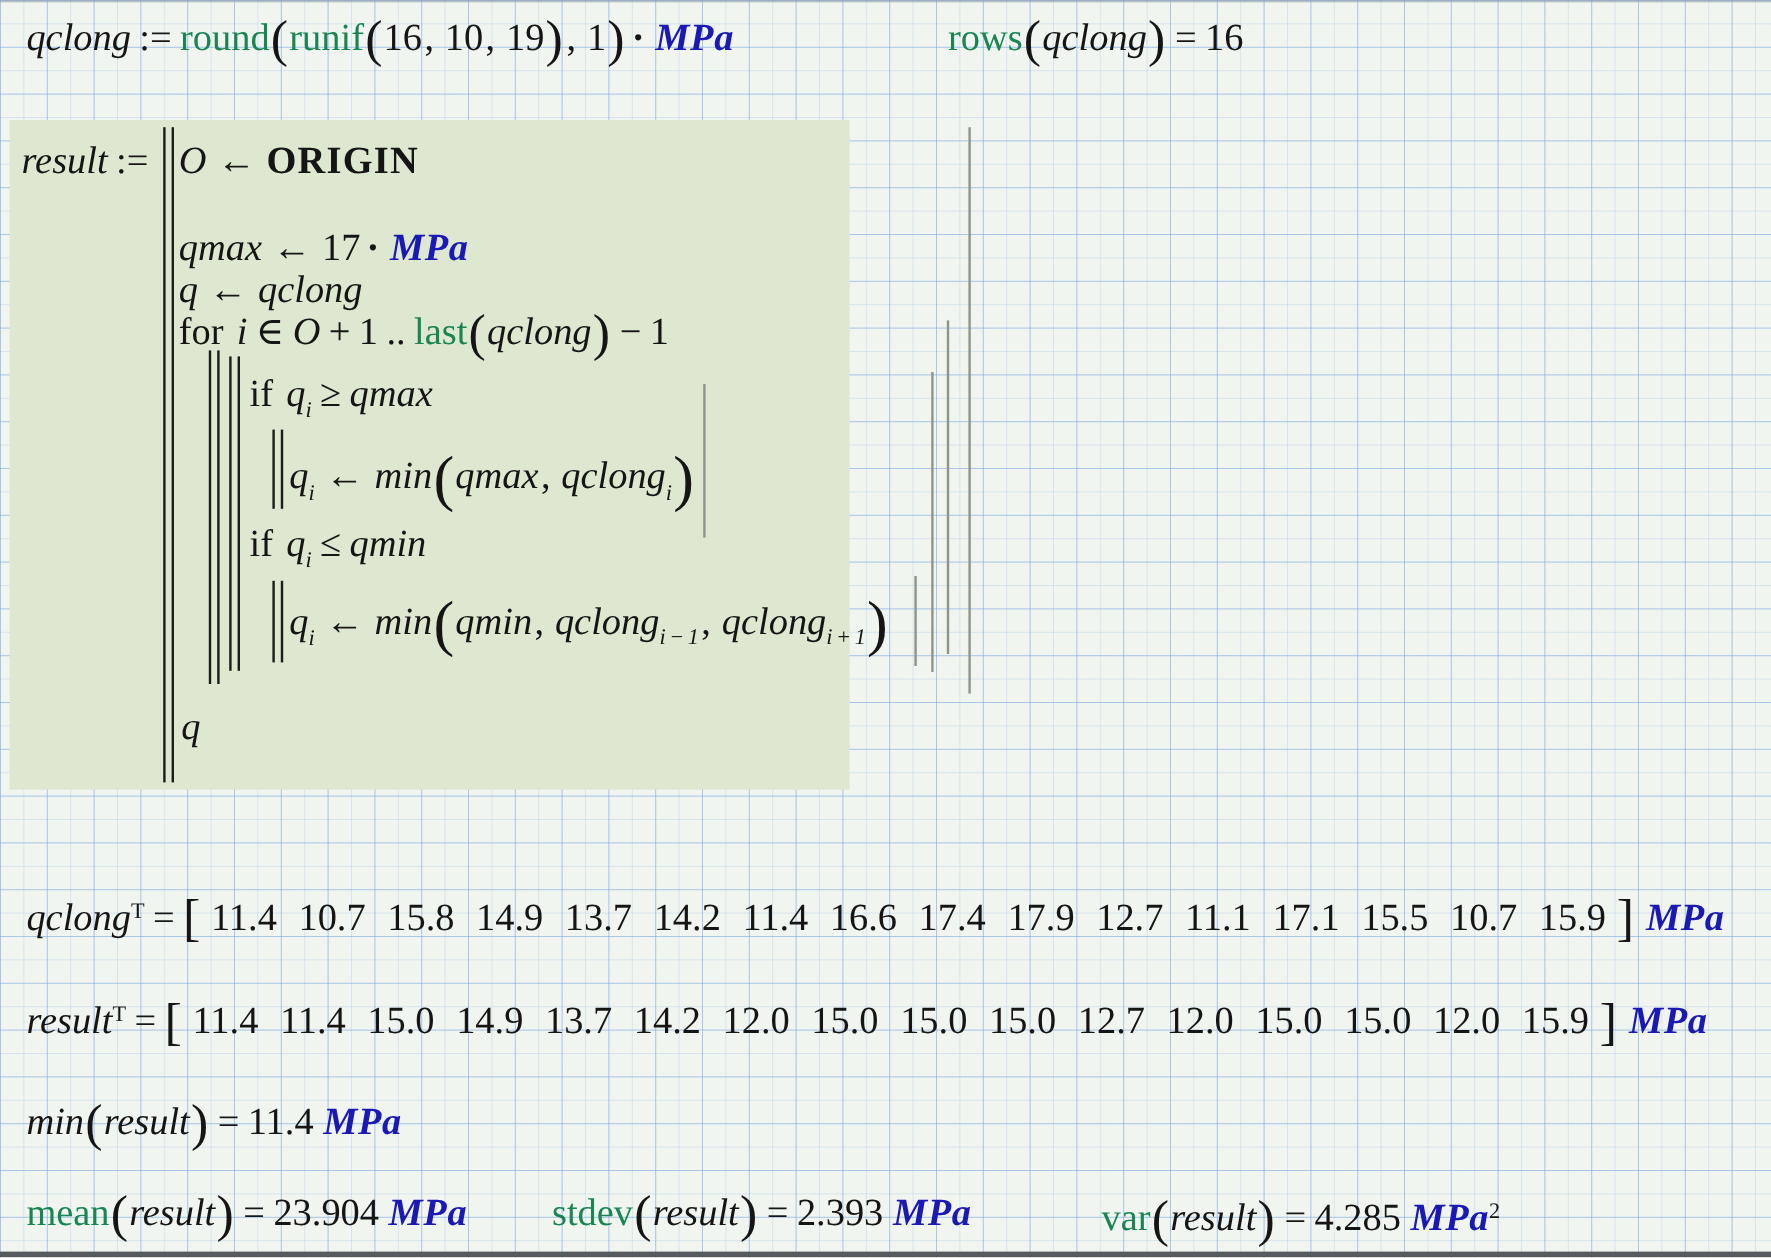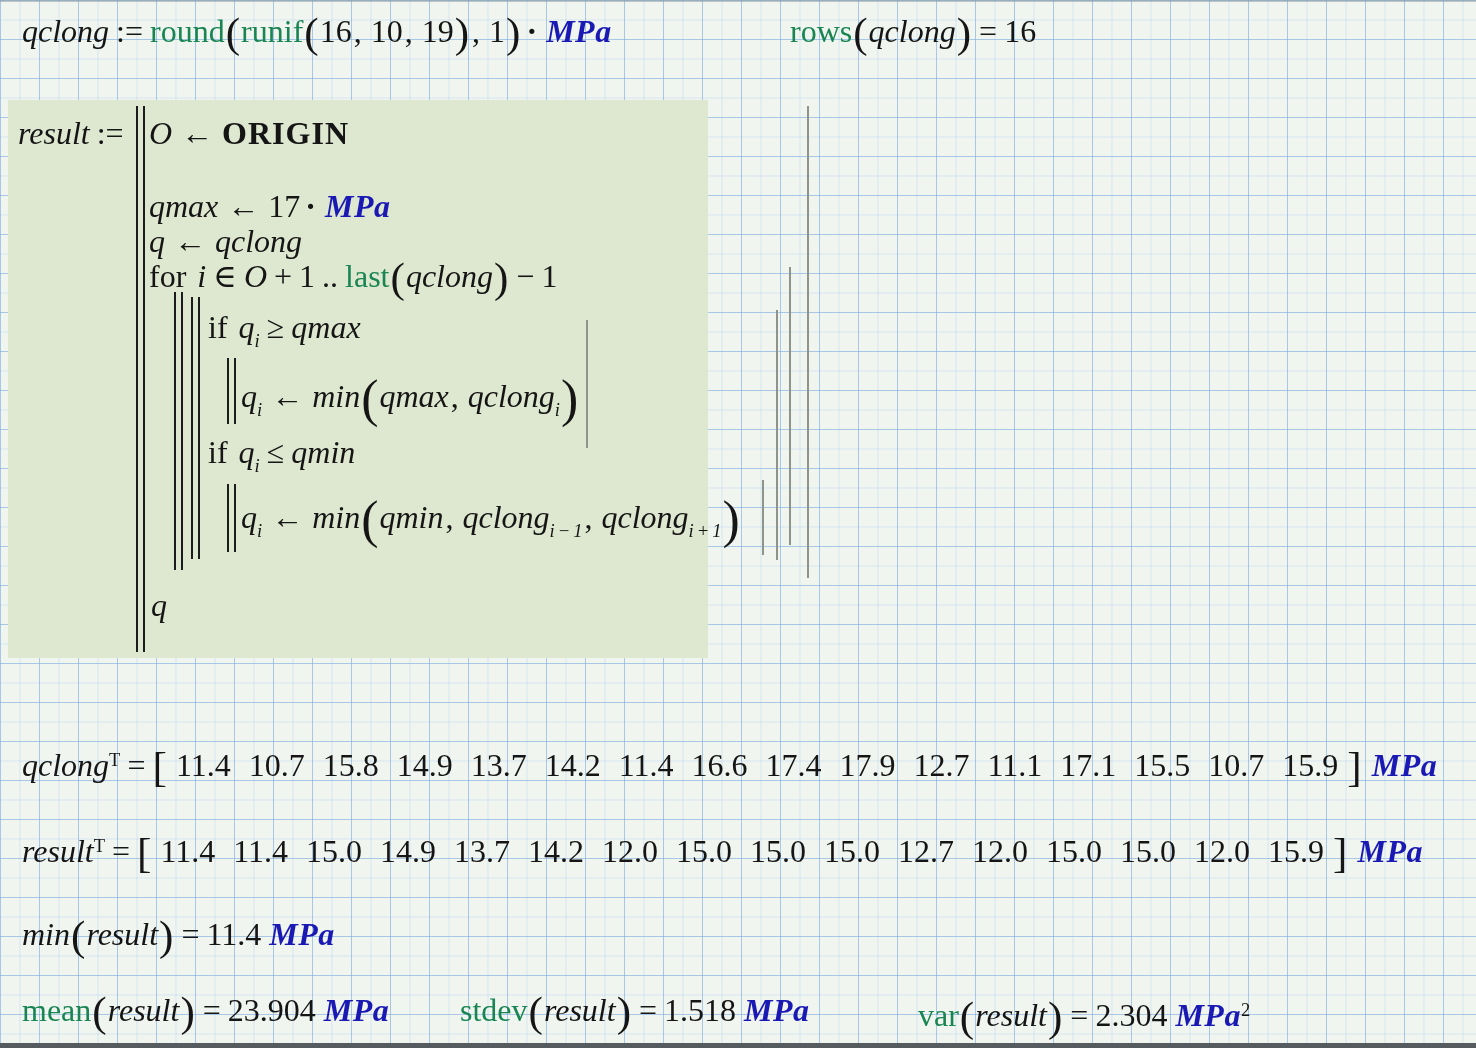--- a/index.html
+++ b/index.html
@@ -74,17 +74,17 @@
     <div class="eq" style="left:233px;top:274px"><span class="t-v">q</span><sub><span class="t-v">i</span></sub><span class="t-ar">←</span><span class="t-fi">min</span><span class="t-P">(</span><span class="t-v">qmax</span><span class="t-c">,</span><span class="t-v">qclong</span><sub><span class="t-v">i</span></sub><span class="t-P">)</span></div>
     <div class="eq" style="left:233px;top:395px"><span class="t-v">q</span><sub><span class="t-v">i</span></sub><span class="t-ar">←</span><span class="t-fi">min</span><span class="t-P">(</span><span class="t-v">qmin</span><span class="t-c">,</span><span class="t-v">qclong</span><sub><span class="t-v">i</span><span class="t-o">−</span><span class="t-n">1</span></sub><span class="t-c">,</span><span class="t-v">qclong</span><sub><span class="t-v">i</span><span class="t-o">+</span><span class="t-n">1</span></sub><span class="t-P">)</span></div>
     <div class="eq" style="left:143px;top:483px"><span class="t-v">q</span></div>
   </div>
 
   <div class="eq" style="left:22px;top:738px"><span class="t-v">qclong</span><sup><span class="t-r">T</span></sup><span class="t-o">=</span><span class="t-bk">[</span><span class="t-vn">11.4</span><span class="t-vn">10.7</span><span class="t-vn">15.8</span><span class="t-vn">14.9</span><span class="t-vn">13.7</span><span class="t-vn">14.2</span><span class="t-vn">11.4</span><span class="t-vn">16.6</span><span class="t-vn">17.4</span><span class="t-vn">17.9</span><span class="t-vn">12.7</span><span class="t-vn">11.1</span><span class="t-vn">17.1</span><span class="t-vn">15.5</span><span class="t-vn">10.7</span><span class="t-vn">15.9</span><span class="t-bk">]</span><span class="t-s" style="width: 6px;"></span><span class="t-u">MPa</span></div>
   <div class="eq" style="left:22px;top:824px"><span class="t-v">result</span><sup><span class="t-r">T</span></sup><span class="t-o">=</span><span class="t-bk">[</span><span class="t-vn">11.4</span><span class="t-vn">11.4</span><span class="t-vn">15.0</span><span class="t-vn">14.9</span><span class="t-vn">13.7</span><span class="t-vn">14.2</span><span class="t-vn">12.0</span><span class="t-vn">15.0</span><span class="t-vn">15.0</span><span class="t-vn">15.0</span><span class="t-vn">12.7</span><span class="t-vn">12.0</span><span class="t-vn">15.0</span><span class="t-vn">15.0</span><span class="t-vn">12.0</span><span class="t-vn">15.9</span><span class="t-bk">]</span><span class="t-s" style="width: 6px;"></span><span class="t-u">MPa</span></div>
 
   <div class="eq" style="left:22px;top:912px"><span class="t-fi">min</span><span class="t-p">(</span><span class="t-v">result</span><span class="t-p">)</span><span class="t-o">=</span><span class="t-n">11.4</span><span class="t-s" style="width: 4px;"></span><span class="t-u">MPa</span></div>
   <div class="eq" style="left:22px;top:988px"><span class="t-f">mean</span><span class="t-p">(</span><span class="t-v">result</span><span class="t-p">)</span><span class="t-o">=</span><span class="t-n">23.904</span><span class="t-s" style="width: 4px;"></span><span class="t-u">MPa</span></div>
-  <div class="eq" style="left:460px;top:988px"><span class="t-f">stdev</span><span class="t-p">(</span><span class="t-v">result</span><span class="t-p">)</span><span class="t-o">=</span><span class="t-n">1.518</span><span class="t-s" style="width: 4px;"></span><span class="t-u">MPa</span></div>
-  <div class="eq" style="left:918px;top:988px"><span class="t-f">var</span><span class="t-p">(</span><span class="t-v">result</span><span class="t-p">)</span><span class="t-o">=</span><span class="t-n">2.304</span><span class="t-s" style="width: 4px;"></span><span class="t-u">MPa</span><sup><span class="t-r">2</span></sup></div>
+  <div class="eq" style="left:460px;top:988px"><span class="t-f">stdev</span><span class="t-p">(</span><span class="t-v">result</span><span class="t-p">)</span><span class="t-o">=</span><span class="t-n">2.393</span><span class="t-s" style="width: 4px;"></span><span class="t-u">MPa</span></div>
+  <div class="eq" style="left:918px;top:988px"><span class="t-f">var</span><span class="t-p">(</span><span class="t-v">result</span><span class="t-p">)</span><span class="t-o">=</span><span class="t-n">4.285</span><span class="t-s" style="width: 4px;"></span><span class="t-u">MPa</span><sup><span class="t-r">2</span></sup></div>
 
   <div class="edge-bottom"></div>
 </div>
 
 </body></html>

